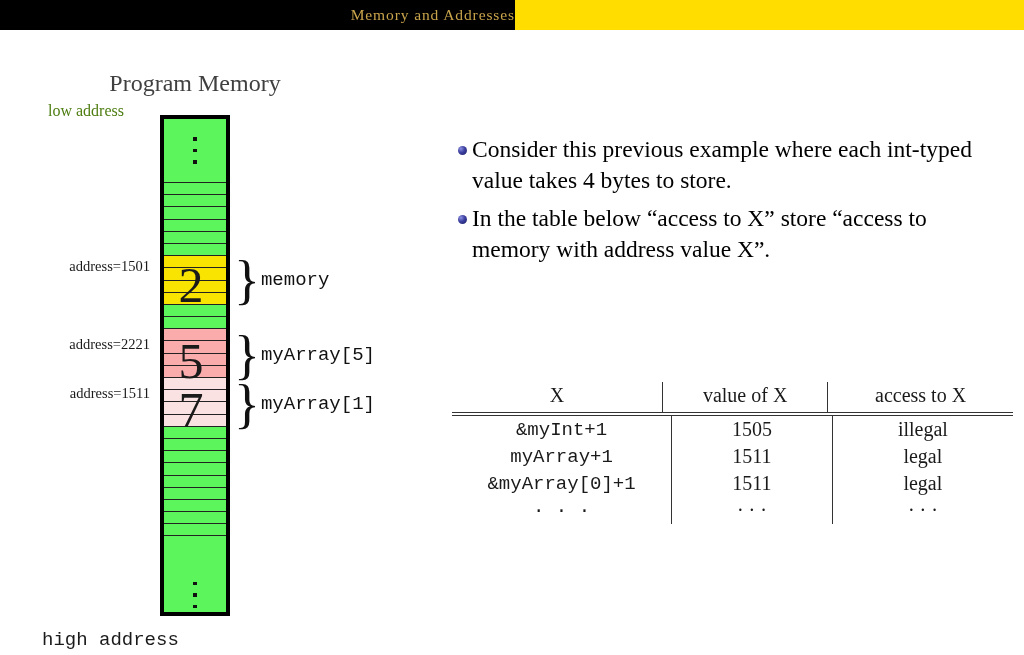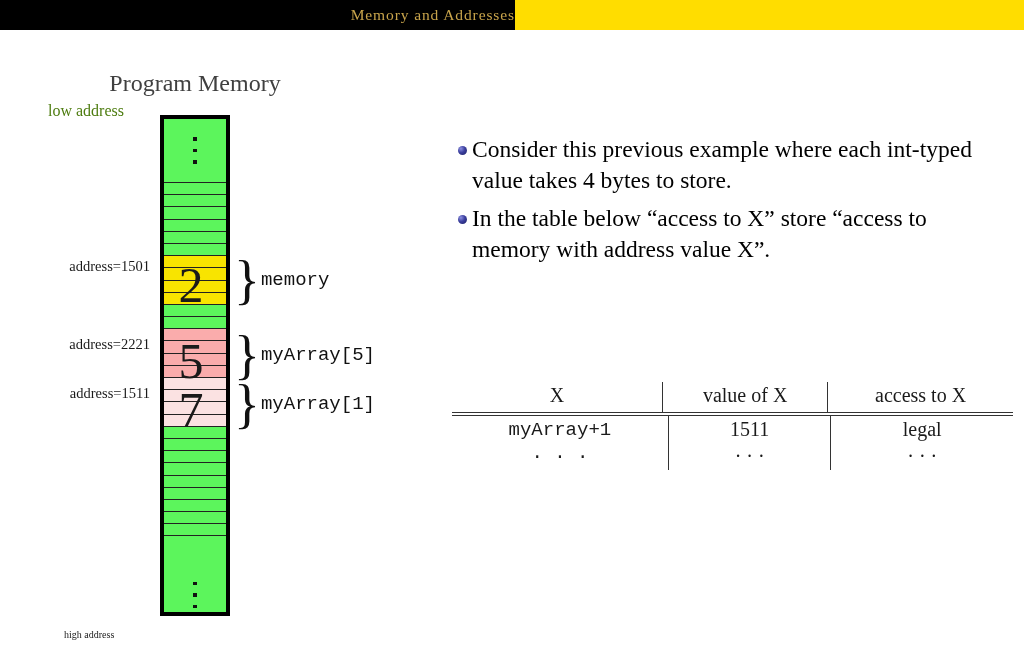--- a/index.html
+++ b/index.html
@@ -36,22 +36,22 @@
 
   #prog-mem-title{
     position:absolute;left:100px;top:40px;width:190px;
     text-align:center;font-size:24px;color:#404040;
   }
   #low-address{
     position:absolute;left:48px;top:72px;
     font-size:16px;color:#4d7c0f;
   }
   #high-address{
-    position:absolute;left:64px;top:599px;
-    font-size:10px;color:#1a1a1a;
+    position:absolute;left:42px;top:599px;
+    font-size:19px;color:#1a1a1a;font-family:Liberation Mono, monospace;
   }
 
   
   #memcol{
     position:absolute;left:160px;top:85px;
     width:62px;
     border:4px solid #000;
     background:#5CF55C;
     box-sizing:content-box;
   }
@@ -268,21 +268,31 @@
           <th class="tblcellA">X</th>
           <th class="tblcellB colsep">value of X</th>
           <th class="tblcellC colsep">access to X</th>
         </tr>
       </thead>
     </table>
     <div id="dblrule"></div>
     <table>
       <tbody id="tbody">
           <tr>
+            <td class="mono tblcellA">&amp;myInt+1</td>
+            <td class="ser tblcellB colsep">1505</td>
+            <td class="ser tblcellC colsep">illegal</td>
+          </tr>
+          <tr>
             <td class="mono tblcellA">myArray+1</td>
+            <td class="ser tblcellB colsep">1511</td>
+            <td class="ser tblcellC colsep">legal</td>
+          </tr>
+          <tr>
+            <td class="mono tblcellA">&amp;myArray[0]+1</td>
             <td class="ser tblcellB colsep">1511</td>
             <td class="ser tblcellC colsep">legal</td>
           </tr>
           <tr>
             <td class="mono tblcellA">· · ·</td>
             <td class="ser tblcellB colsep">· · ·</td>
             <td class="ser tblcellC colsep">· · ·</td>
           </tr>
         </tbody>
     </table>

